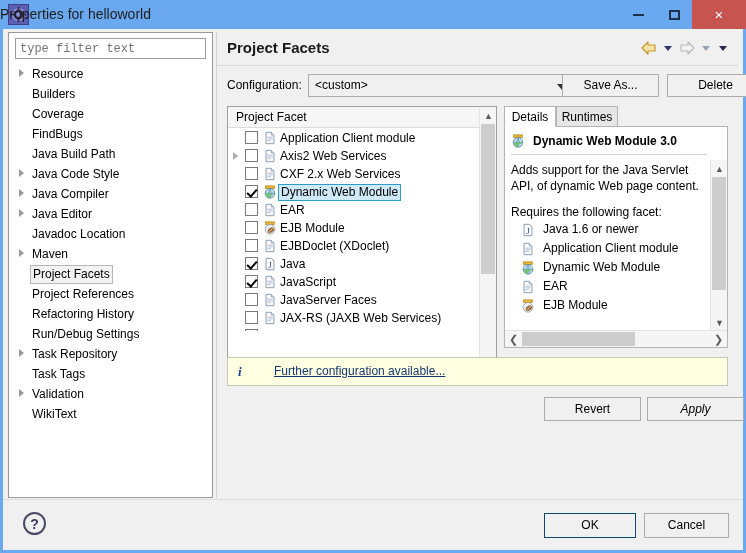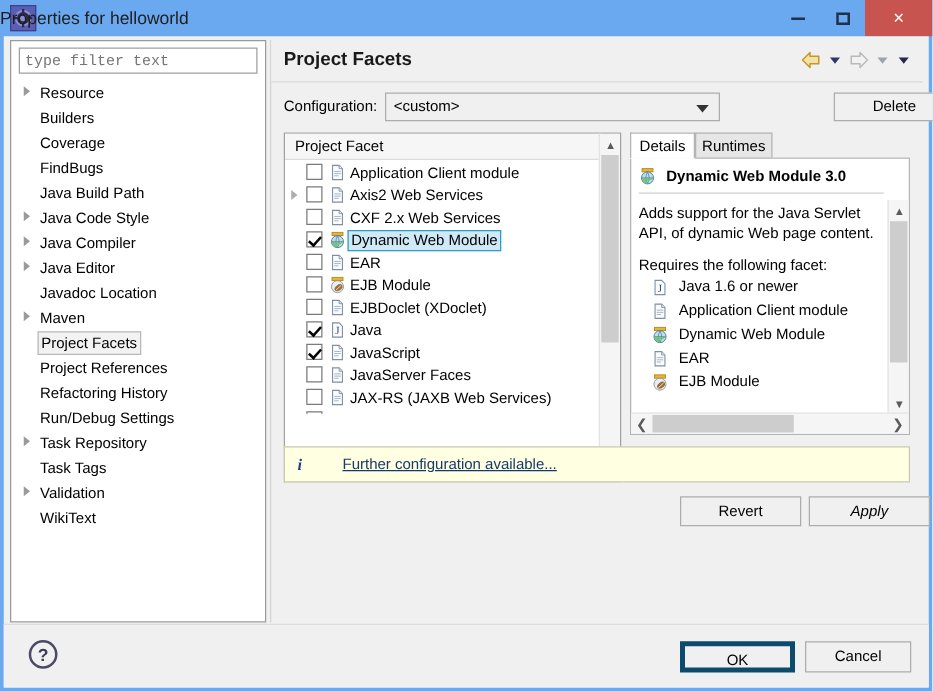--- a/index.html
+++ b/index.html
@@ -369,21 +369,21 @@
     border-radius: 50%;
     color: #3a3a5c;
     font-size: 14px;
     font-weight: bold;
     display: flex; align-items: center; justify-content: center;
     box-sizing: border-box;
   }
   .btn-ok {
     position: absolute; left: 541px; top: 13px; width: 92px; height: 25px;
     line-height: 23px;
-    border: 4px solid #0c4a6e;
+    border: 1px solid #0c4a6e;
     background: #f0f0f0;
   }
   .btn-cancel {
     position: absolute; left: 641px; top: 13px; width: 85px; height: 25px;
     line-height: 23px;
   }
 </style>
 </head>
 <body>
 
@@ -459,20 +459,21 @@
           <span class="chev black"></span>
         </div>
       </div>
 
       <div class="config-row">
         <div class="config-label">Configuration:</div>
         <div class="combo">
           <span class="ctext">&lt;custom&gt;</span>
           <span class="carrow"></span>
         </div>
+        <div class="btn btn-saveas">Save As...</div>
         <div class="btn btn-delete">Delete</div>
       </div>
 
       <div class="facet-box">
         <div class="facet-head">Project Facet</div>
         <div class="facet-list" id="facet-list">
             <div class="facet-row"><span class="cbox"></span><span class="ficon"><svg width="14" height="14" viewBox="0 0 16 16">
                   <path d="M3.5 1.5 h6 l3 3 v10 h-9 Z" fill="#fdfdfd" stroke="#7d8fa6" stroke-width="1"></path>
                   <path d="M9.5 1.5 v3 h3" fill="#dfe8f2" stroke="#7d8fa6" stroke-width="0.8"></path>
                   <g stroke="#9db4cc" stroke-width="0.9">

